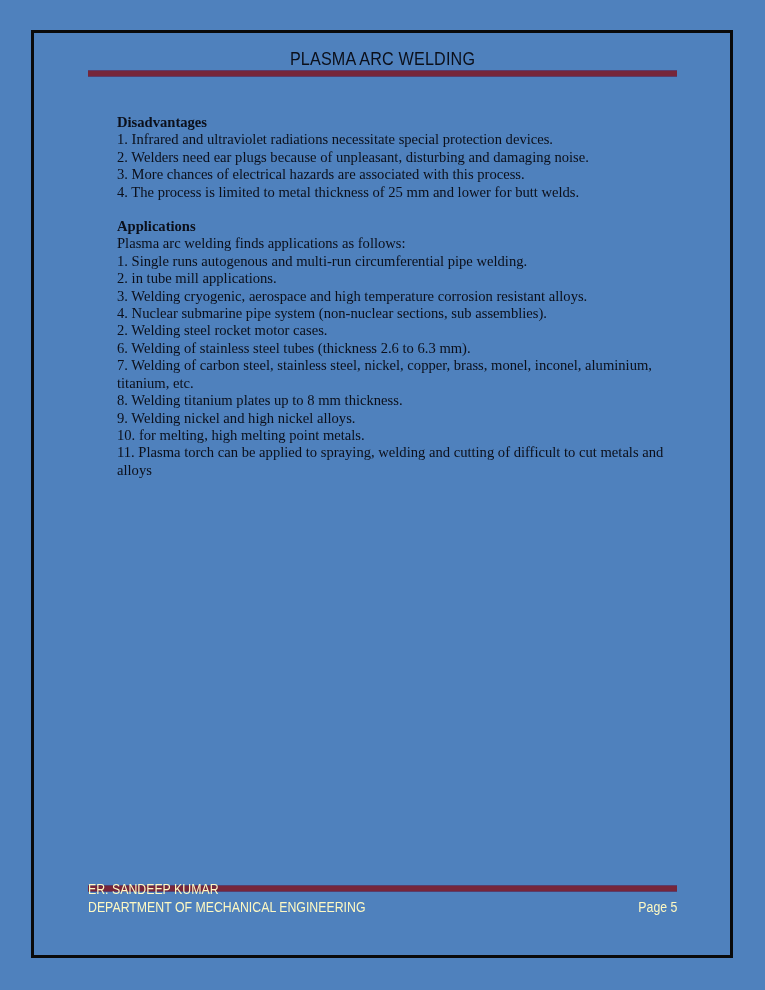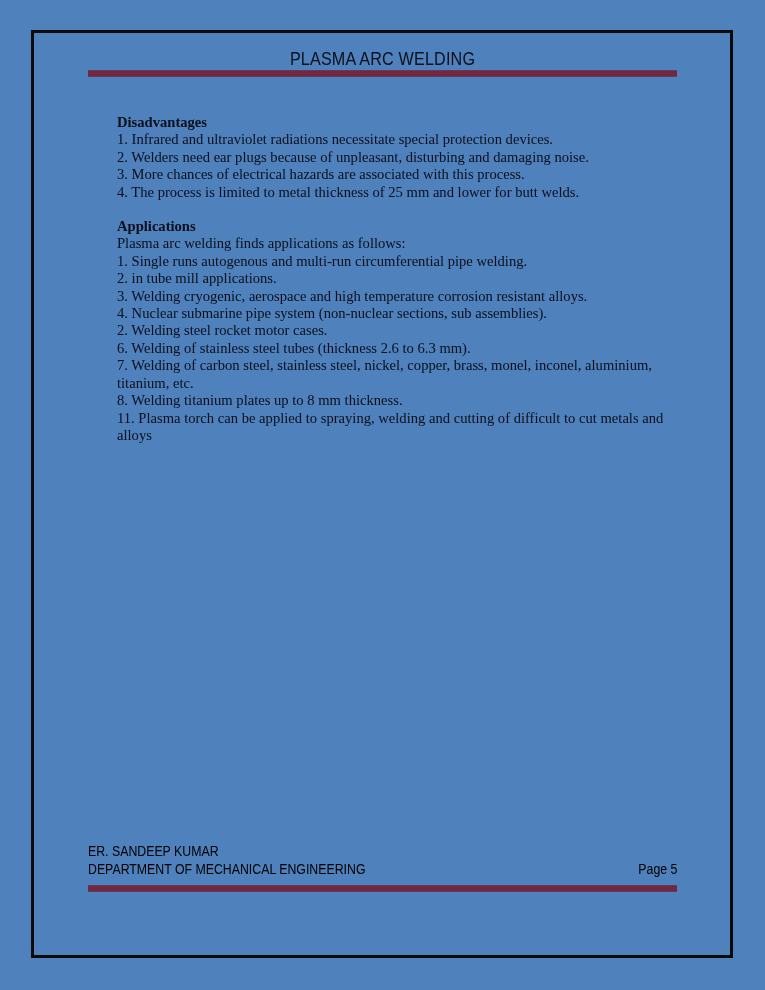--- a/index.html
+++ b/index.html
@@ -23,23 +23,23 @@
   }
   .rule.top { top:70px; }
   .rule.bottom { top:885px; }
   .content {
     position:absolute; left:89px; top:114px; width:600px;
     font-size:14.6px; line-height:17.4px;margin-left:28px;
   }
   .heading { font-weight:bold; }
   .gap { height:17px; }
   .footer {
-    position:absolute; left:88px; width:589px; top:842px;
+    position:absolute; left:88px; width:589px; top:880px;
     font-family:"Liberation Sans", sans-serif; font-size:14px; line-height:18px;
-    color:#000000;
+    color:#fef9c3;
   }
   .footer .line { display:flex; justify-content:space-between; }
   .footer span { display:inline-block; transform:scaleX(0.88); transform-origin:left center; }
   .footer .page { transform-origin:right center; }
 </style>
 </head>
 <body>
 
 <div class="frame"></div>
 
@@ -56,20 +56,22 @@
   <div class="heading">Applications</div>
   <div>Plasma arc welding finds applications as follows:</div>
   <div>1. Single runs autogenous and multi-run circumferential pipe welding.</div>
   <div>2. in tube mill applications.</div>
   <div>3. Welding cryogenic, aerospace and high temperature corrosion resistant alloys.</div>
   <div>4. Nuclear submarine pipe system (non-nuclear sections, sub assemblies).</div>
   <div>2. Welding steel rocket motor cases.</div>
   <div>6. Welding of stainless steel tubes (thickness 2.6 to 6.3 mm).</div>
   <div style="width:580px">7. Welding of carbon steel, stainless steel, nickel, copper, brass, monel, inconel, aluminium, titanium, etc.</div>
   <div>8. Welding titanium plates up to 8 mm thickness.</div>
+  <div>9. Welding nickel and high nickel alloys.</div>
+  <div>10. for melting, high melting point metals.</div>
   <div style="width:580px">11. Plasma torch can be applied to spraying, welding and cutting of difficult to cut metals and alloys</div>
 </div>
 
 <div class="rule bottom"></div>
 
 <div class="footer">
   <div class="line">
       <span>ER. SANDEEP KUMAR</span>
     </div>
   <div class="line">

